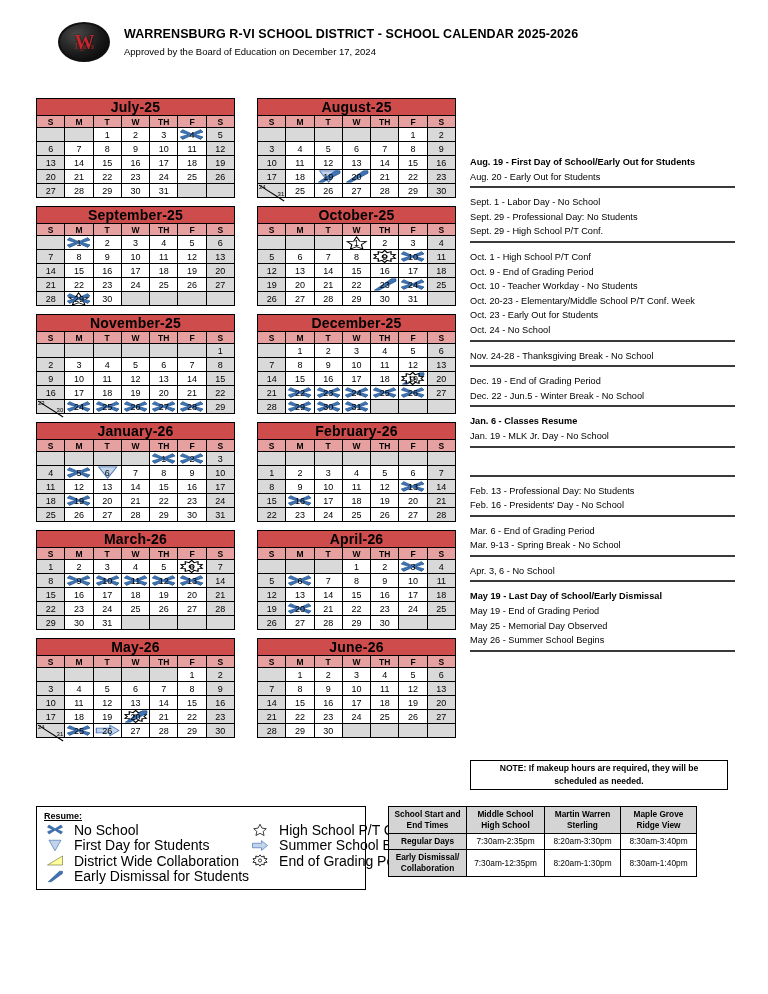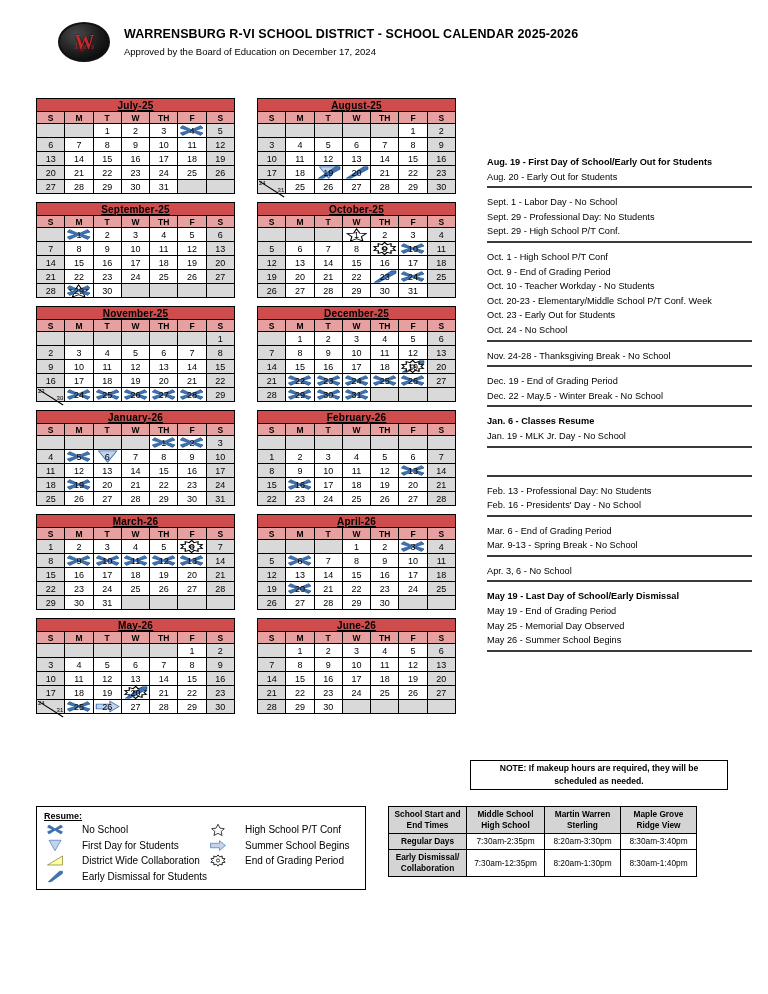--- a/index.html
+++ b/index.html
@@ -40,22 +40,22 @@
 
   
   .cal-area { position:absolute; left:36px; top:98px; width:420px; }
   .month-row { display:flex; gap:22px; margin-bottom:8px; }
   table.month {
     border-collapse:collapse; width:199px; table-layout:fixed;
     font-size:9px;
   }
   table.month td, table.month th { border:1px solid #000; }
   .m-title {
-    background:#cf4c4c; color:#000; font-weight:bold; font-size:10px;
-    text-align:center; height:13px; padding:0; letter-spacing:.2px;text-decoration:underline;
+    background:#cf4c4c; color:#000; font-weight:bold; font-size:14px;
+    text-align:center; height:13px; padding:0; letter-spacing:.2px;
   }
   .dow {
     background:#e7a0a0; text-align:center; font-size:8.5px; font-weight:bold;
     height:12px; padding:0;
   }
   td.day {
     height:14px; text-align:center; font-size:9px; padding:0;
     background:#ffffff; position:relative;
   }
   td.day.we { background:#d9d9d9; }
@@ -66,21 +66,21 @@
   .mk { position:absolute; inset:0; z-index:2; pointer-events:none; }
   .mk svg { width:100%; height:100%; display:block; }
 
   
   td.split { padding:0; position:relative; background:#d9d9d9; }
   td.split .tl { position:absolute; top:0px; left:1px; font-size:6px; line-height:6px; }
   td.split .br { position:absolute; bottom:0px; right:1px; font-size:6px; line-height:6px; }
   td.split .dg { position:absolute; inset:0; }
 
   
-  .notes { position:absolute; left:487px; top:155px; width:265px; font-size:9.2px; }
+  .notes { position:absolute; left:470px; top:155px; width:265px; font-size:9.2px; }
   .note-group { margin-bottom:7px; border-bottom:2px solid #3a3a3a; padding-bottom:2px; }
   .note-line { line-height:14.6px; white-space:nowrap; }
   .note-line.bold { font-weight:bold; }
   .spacer-group { height:22px; border-bottom:2px solid #3a3a3a; margin-bottom:7px; }
 
   
   .note-box {
     position:absolute; left:470px; top:760px; width:258px; height:30px;
     border:1.5px solid #000; display:flex; align-items:center; justify-content:center;
     text-align:center; font-size:8.6px; font-weight:bold; line-height:13px; padding:8px 8px;
@@ -90,21 +90,21 @@
   .legend {
     position:absolute; left:36px; top:806px; width:330px; height:84px;
     border:1.5px solid #000; padding:4px 7px;
   }
   .legend-title { font-size:9px; font-weight:bold; text-decoration:underline; margin-bottom:1px; }
   .legend-cols { display:flex; }
   .legend-col { flex:1; }
   .leg-item { display:flex; align-items:center; height:15.5px; }
   .leg-ico { width:22px; height:14px; flex:none; display:flex; align-items:center; justify-content:center; }
   .leg-ico svg { display:block; }
-  .leg-lab { font-size:10px; margin-left:16px; white-space:nowrap; }
+  .leg-lab { font-size:14px; margin-left:8px; white-space:nowrap; }
 
   
   .times { position:absolute; left:388px; top:806px; }
   table.bell { border-collapse:collapse; font-size:8.3px; table-layout:fixed; }
   table.bell td { border:1px solid #000; text-align:center; padding:2px 3px; line-height:11px; }
   table.bell td.hdr { background:#d4d4d4; font-weight:bold; }
   table.bell td.rowhdr { background:#d4d4d4; font-weight:bold;margin-top:40px; }
   .c0 { width:78px; } .c1 { width:78px; } .c2 { width:76px; } .c3 { width:76px; }
 </style>
 </head>
@@ -1094,21 +1094,21 @@
       <div class="note-line">Oct. 10 - Teacher Workday - No Students</div>
       <div class="note-line">Oct. 20-23 - Elementary/Middle School P/T Conf. Week</div>
       <div class="note-line">Oct. 23 - Early Out for Students</div>
       <div class="note-line">Oct. 24 - No School</div>
     </div>
     <div class="note-group">
       <div class="note-line">Nov. 24-28 - Thanksgiving Break - No School</div>
     </div>
     <div class="note-group">
       <div class="note-line">Dec. 19 - End of Grading Period</div>
-      <div class="note-line">Dec. 22 - May.5 - Winter Break - No School</div>
+      <div class="note-line">Dec. 22 - Jun.5 - Winter Break - No School</div>
     </div>
     <div class="note-group">
       <div class="note-line bold">Jan. 6 - Classes Resume</div>
       <div class="note-line">Jan. 19 - MLK Jr. Day - No School</div>
     </div>
     <div class="spacer-group"></div>
     <div class="note-group">
       <div class="note-line">Feb. 13 - Professional Day: No Students</div>
       <div class="note-line">Feb. 16 - Presidents' Day - No School</div>
     </div>

